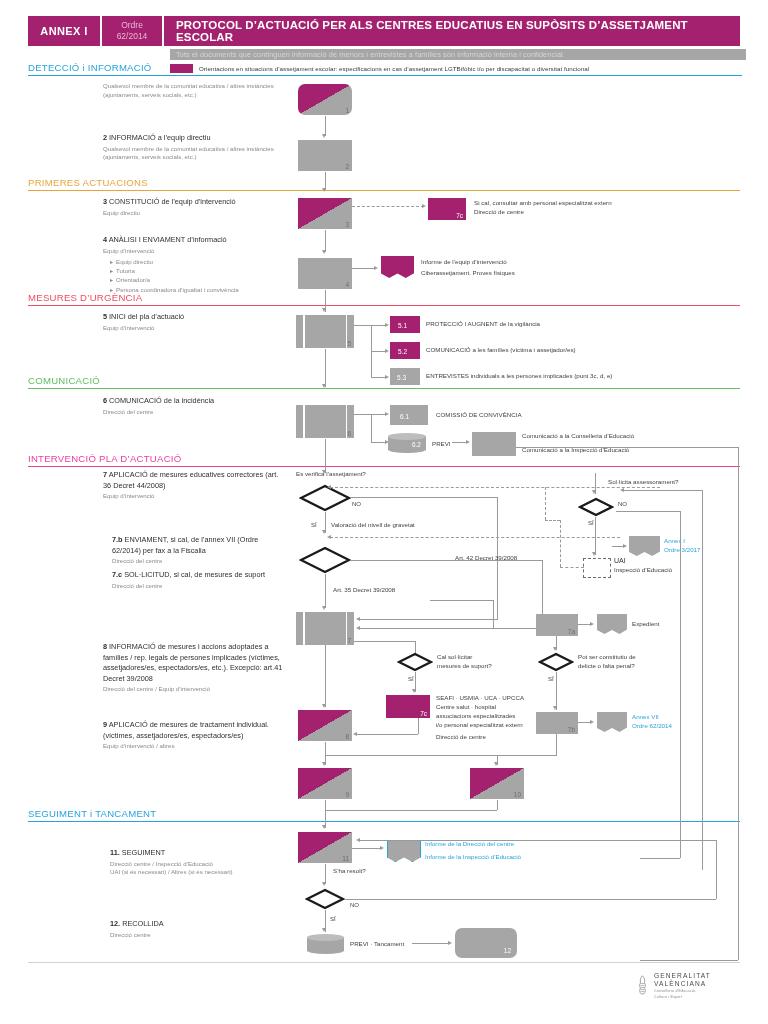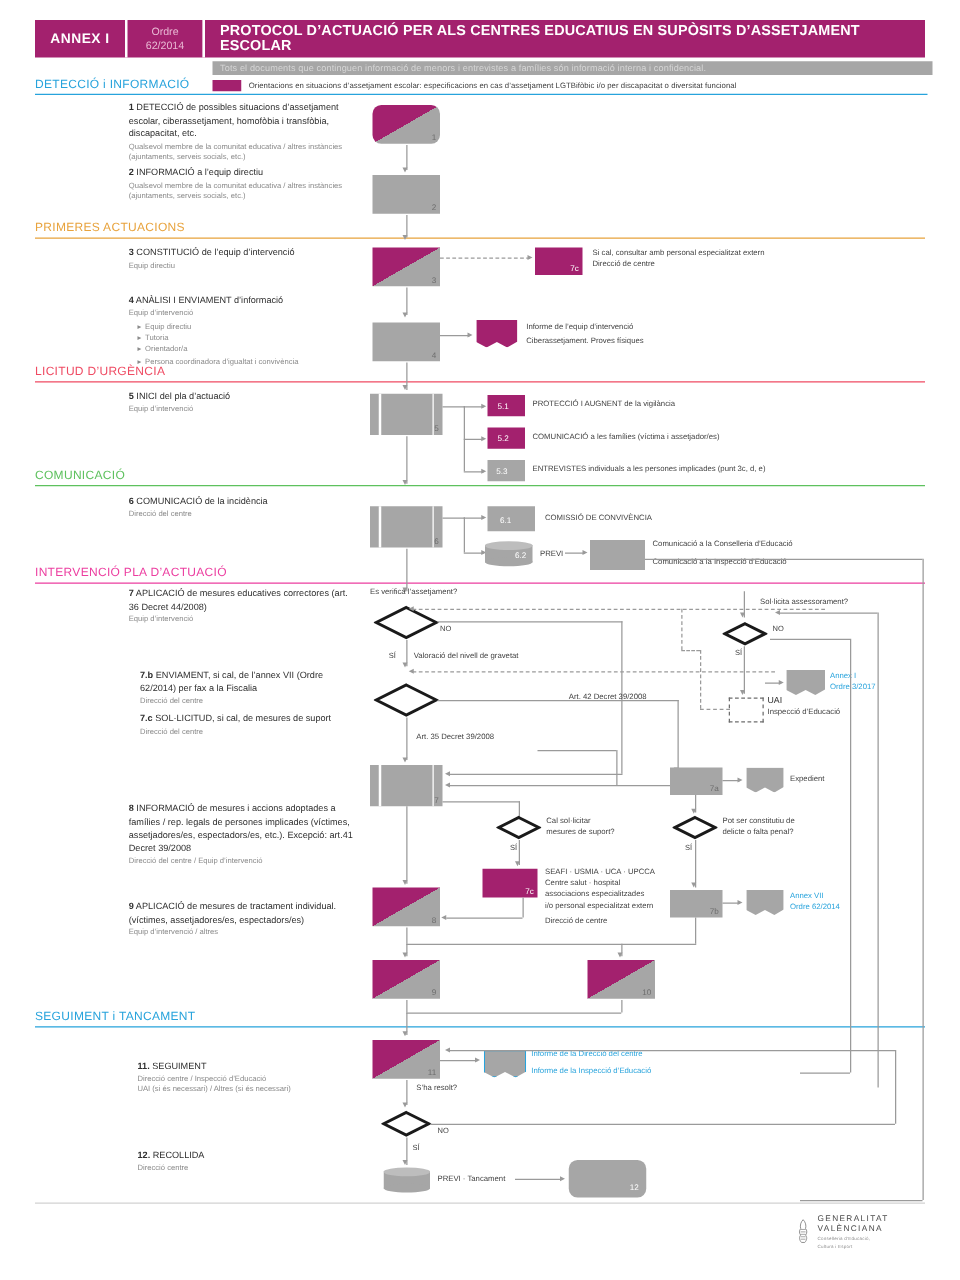--- a/index.html
+++ b/index.html
@@ -118,41 +118,37 @@
 
   <div class="sect" style="top:62px">
     <div class="lbl" style="color:#27a3dc">DETECCIÓ i INFORMACIÓ</div>
     <div class="rule" style="background:#27a3dc;width:714px"></div>
   </div>
   <div class="sect" style="top:177px">
     <div class="lbl" style="color:#e8a33d">PRIMERES ACTUACIONS</div>
     <div class="rule" style="background:#e8a33d"></div>
   </div>
   <div class="sect" style="top:292px">
-    <div class="lbl" style="color:#ef4b63">LICITUD D’URGÈNCIA</div>
+    <div class="lbl" style="color:#ef4b63">MESURES D’URGÈNCIA</div>
     <div class="rule" style="background:#ef4b63"></div>
   </div>
   <div class="sect" style="top:375px">
     <div class="lbl" style="color:#5ec15e">COMUNICACIÓ</div>
     <div class="rule" style="background:#5ec15e"></div>
   </div>
   <div class="sect" style="top:453px">
     <div class="lbl" style="color:#ec3ea0">INTERVENCIÓ PLA D’ACTUACIÓ</div>
     <div class="rule" style="background:#ec3ea0"></div>
   </div>
   <div class="sect" style="top:808px">
     <div class="lbl" style="color:#27a3dc">SEGUIMENT i TANCAMENT</div>
     <div class="rule" style="background:#27a3dc"></div>
   </div>
 
   <div class="txt" style="left:103px;top:81px;width:175px">
-    <div class="t-main">
-      <b>1</b>
-      <span>DETECCIÓ de possibles situacions d’assetjament escolar, ciberassetjament, homofòbia i transfòbia, discapacitat, etc.</span>
-    </div>
     <div class="t-sub">Qualsevol membre de la comunitat educativa / altres instàncies (ajuntaments, serveis socials, etc.)</div>
   </div>
 
   <div class="txt" style="left:103px;top:133px;width:175px">
     <div class="t-main">
       <b>2</b>
       <span>INFORMACIÓ a l’equip directiu</span>
     </div>
     <div class="t-sub">Qualsevol membre de la comunitat educativa / altres instàncies (ajuntaments, serveis socials, etc.)</div>
   </div>

